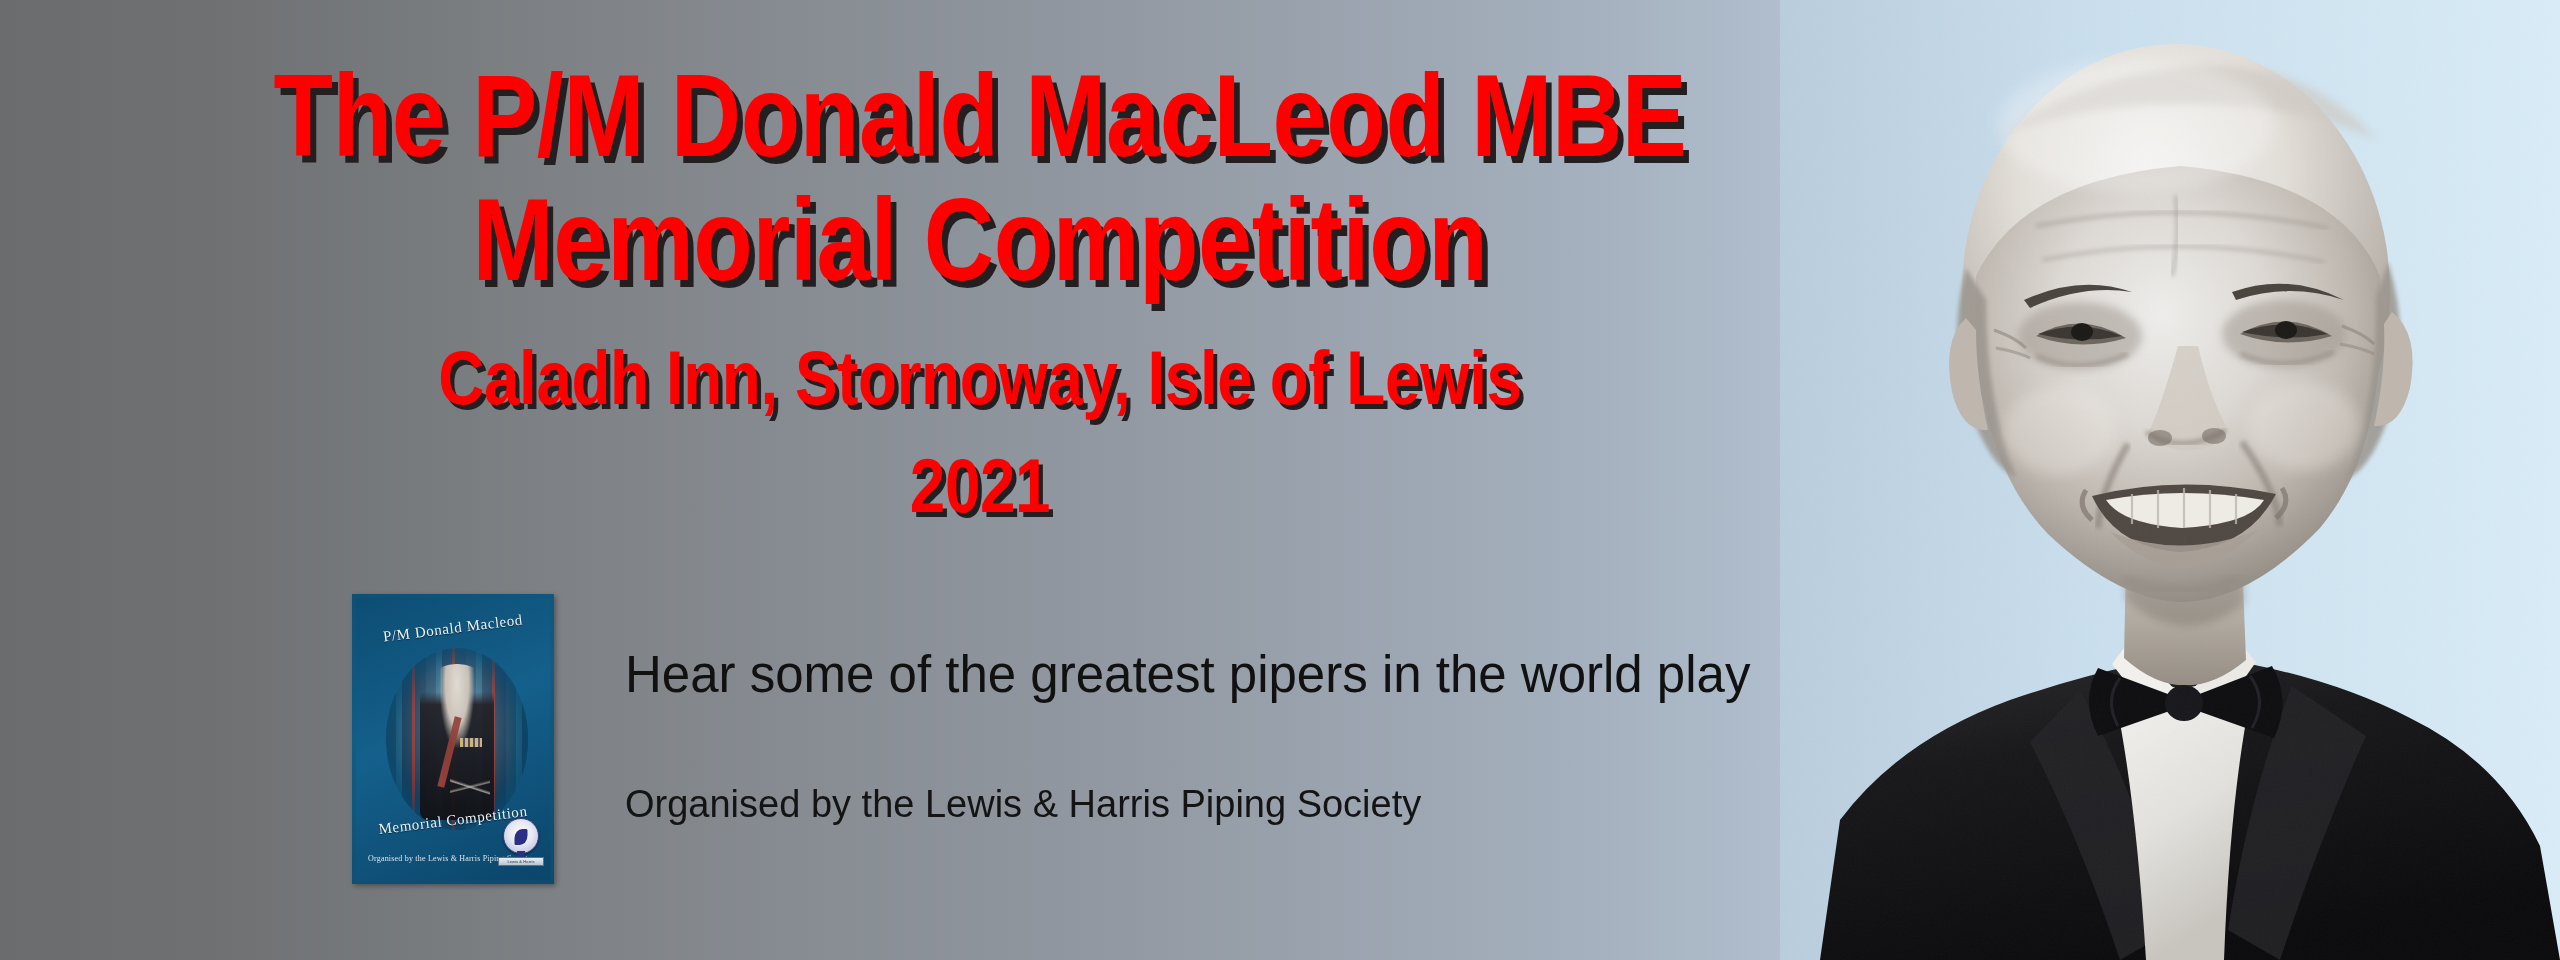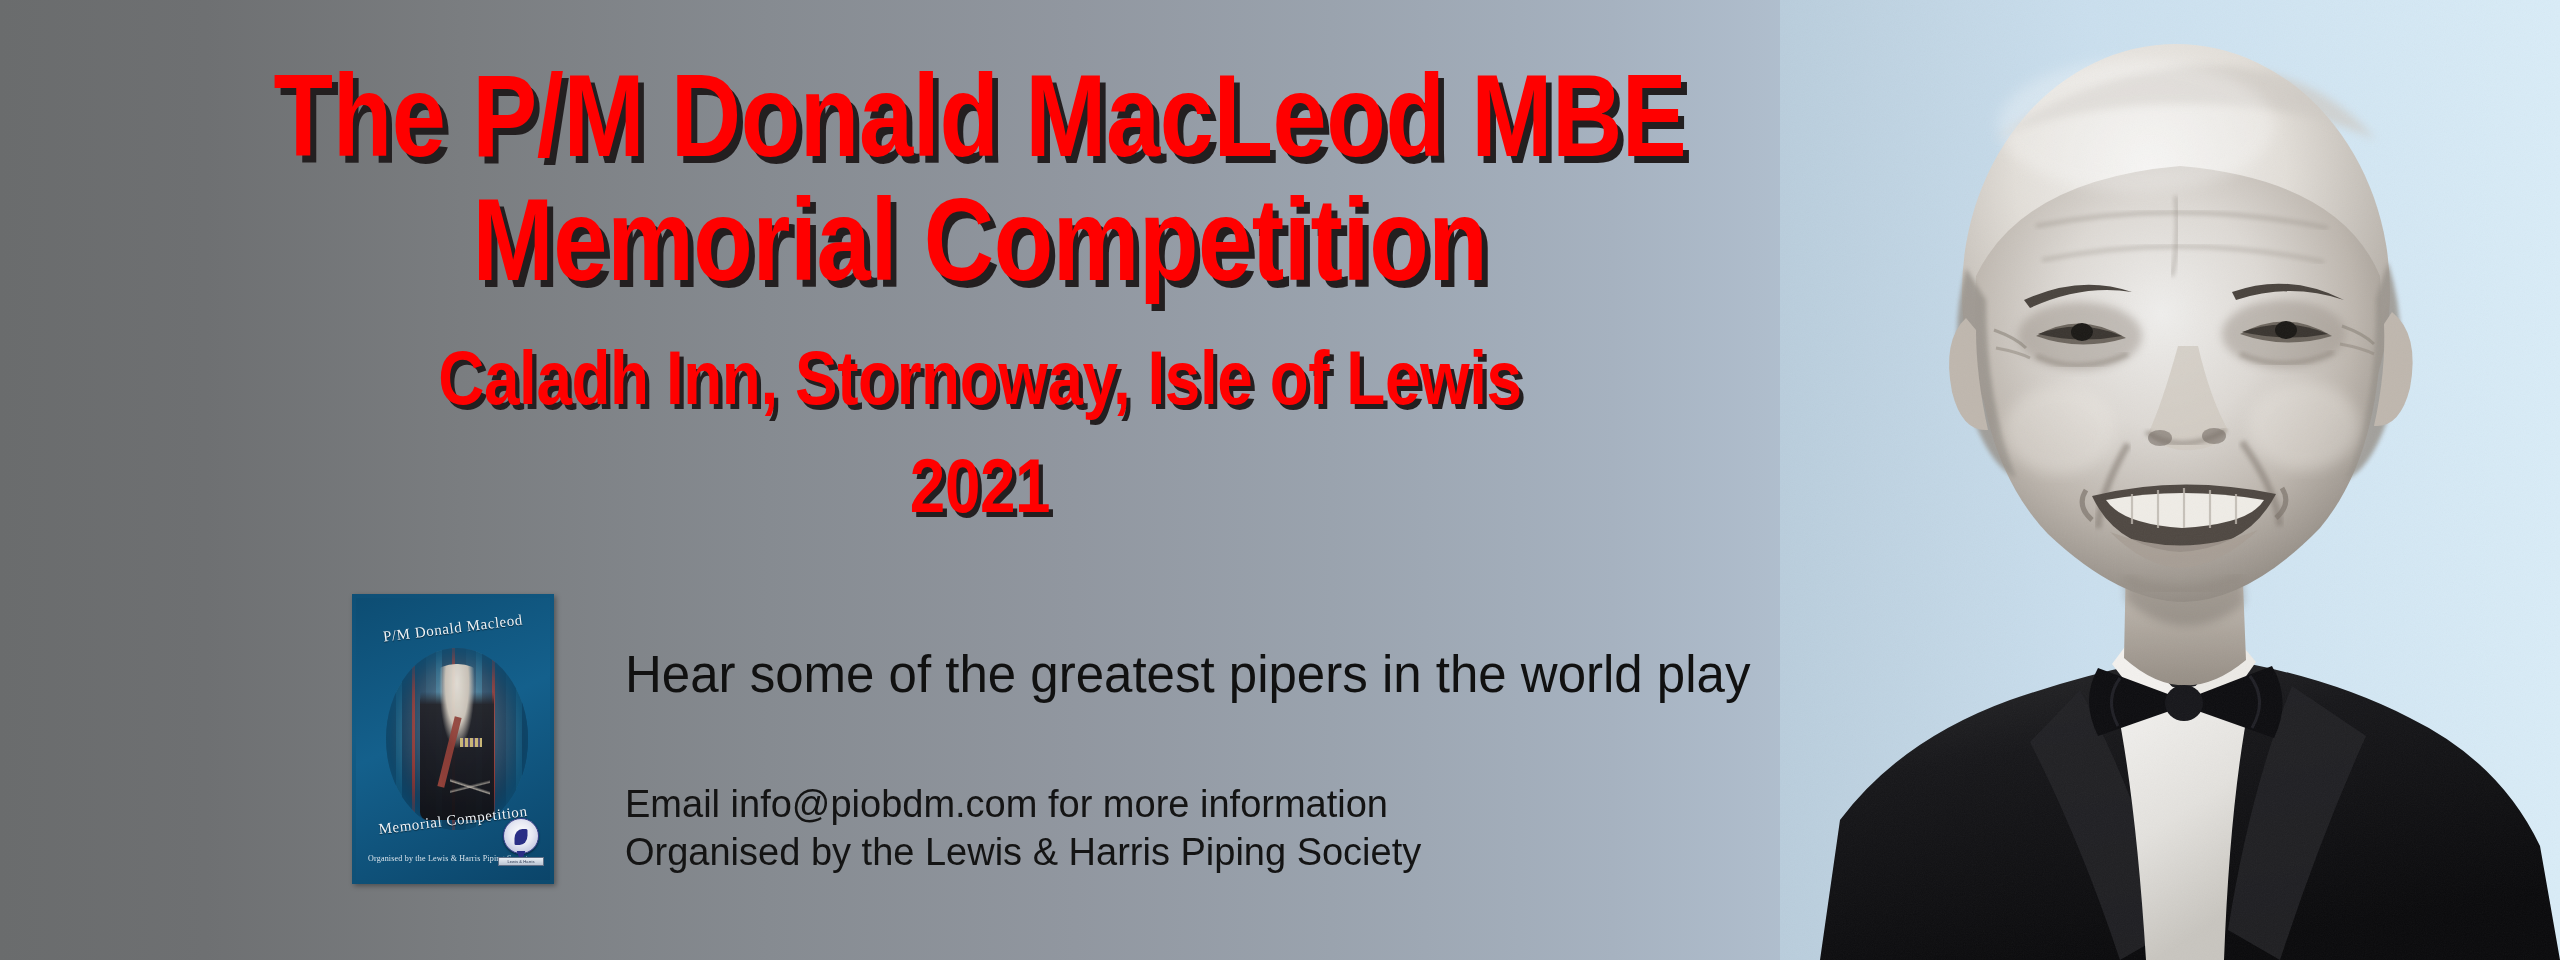--- a/index.html
+++ b/index.html
@@ -318,21 +318,20 @@
 
         <div id="booklet-logo-label">Lewis &amp; Harris</div>
       </div>
     </div>
 
     <div id="body-copy">
       <div class="body-line">Hear some of the greatest pipers in the world play</div>
     </div>
 
     <div id="footer-copy">
-      <div class="footer-line">Email info@piobdm.com for more information</div>
       <div class="footer-line">Organised by the Lewis &amp; Harris Piping Society</div>
     </div>
 
   </div>
 
   <div id="portrait">
     <svg width="780" height="960" viewBox="0 0 780 960" aria-hidden="true">
       <defs>
         <linearGradient id="skyGrad" x1="0" y1="0" x2="1" y2="0">
           <stop offset="0%" stop-color="#b9cddc"></stop>

